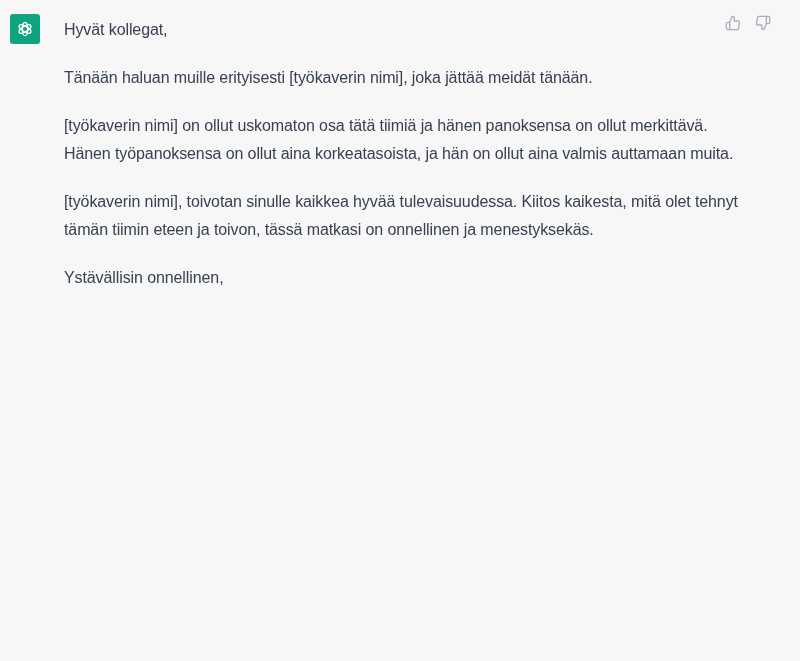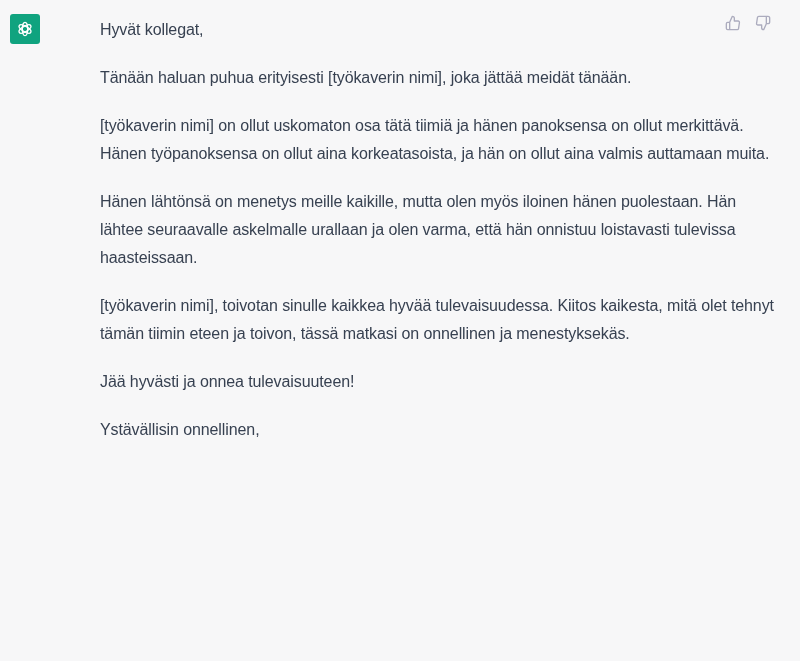--- a/index.html
+++ b/index.html
@@ -33,21 +33,20 @@
   }
   .avatar svg { width: 20px; height: 20px; }
   .content {
     position: absolute;
     left: 64px;
     top: 16px;
     width: 680px;
     font-size: 16px;
     line-height: 28px;
     letter-spacing: -0.1px;
-    margin-left: 36px;
   }
   .content p {
     margin: 0 0 20px 0;
   }
   .feedback {
     position: absolute;
     top: 14px;
     right: 28px;
     display: flex;
     gap: 12px;
@@ -71,25 +70,23 @@
       <g transform="translate(12 12)">
         <ellipse rx="3.2" ry="8" transform="rotate(0)"></ellipse>
         <ellipse rx="3.2" ry="8" transform="rotate(60)"></ellipse>
         <ellipse rx="3.2" ry="8" transform="rotate(120)"></ellipse>
       </g>
     </svg>
   </div>
 
   <div class="content">
     <p>Hyvät kollegat,</p>
-    <p>Tänään haluan puhua erityisesti [työkaverin nimi], joka jättää meidät tänään.</p>
+    <p>Tänään haluan muille erityisesti [työkaverin nimi], joka jättää meidät tänään.</p>
     <p>[työkaverin nimi] on ollut uskomaton osa tätä tiimiä ja hänen panoksensa on ollut merkittävä. Hänen työpanoksensa on ollut aina korkeatasoista, ja hän on ollut aina valmis auttamaan muita.</p>
-    <p>Hänen lähtönsä on menetys meille kaikille, mutta olen myös iloinen hänen puolestaan. Hän lähtee seuraavalle askelmalle urallaan ja olen varma, että hän onnistuu loistavasti tulevissa haasteissaan.</p>
     <p>[työkaverin nimi], toivotan sinulle kaikkea hyvää tulevaisuudessa. Kiitos kaikesta, mitä olet tehnyt tämän tiimin eteen ja toivon, tässä matkasi on onnellinen ja menestyksekäs.</p>
-    <p>Jää hyvästi ja onnea tulevaisuuteen!</p>
     <p>Ystävällisin onnellinen,</p>
   </div>
 
   <div class="feedback">
     <div class="fb-btn">
       <svg viewBox="0 0 24 24" fill="none" stroke="#acacbe" stroke-width="2" stroke-linecap="round" stroke-linejoin="round">
         <path d="M14 9V5a3 3 0 0 0-3-3l-4 9v11h11.28a2 2 0 0 0 2-1.7l1.38-9a2 2 0 0 0-2-2.3zM7 22H4a2 2 0 0 1-2-2v-7a2 2 0 0 1 2-2h3"></path>
       </svg>
     </div>
     <div class="fb-btn">

